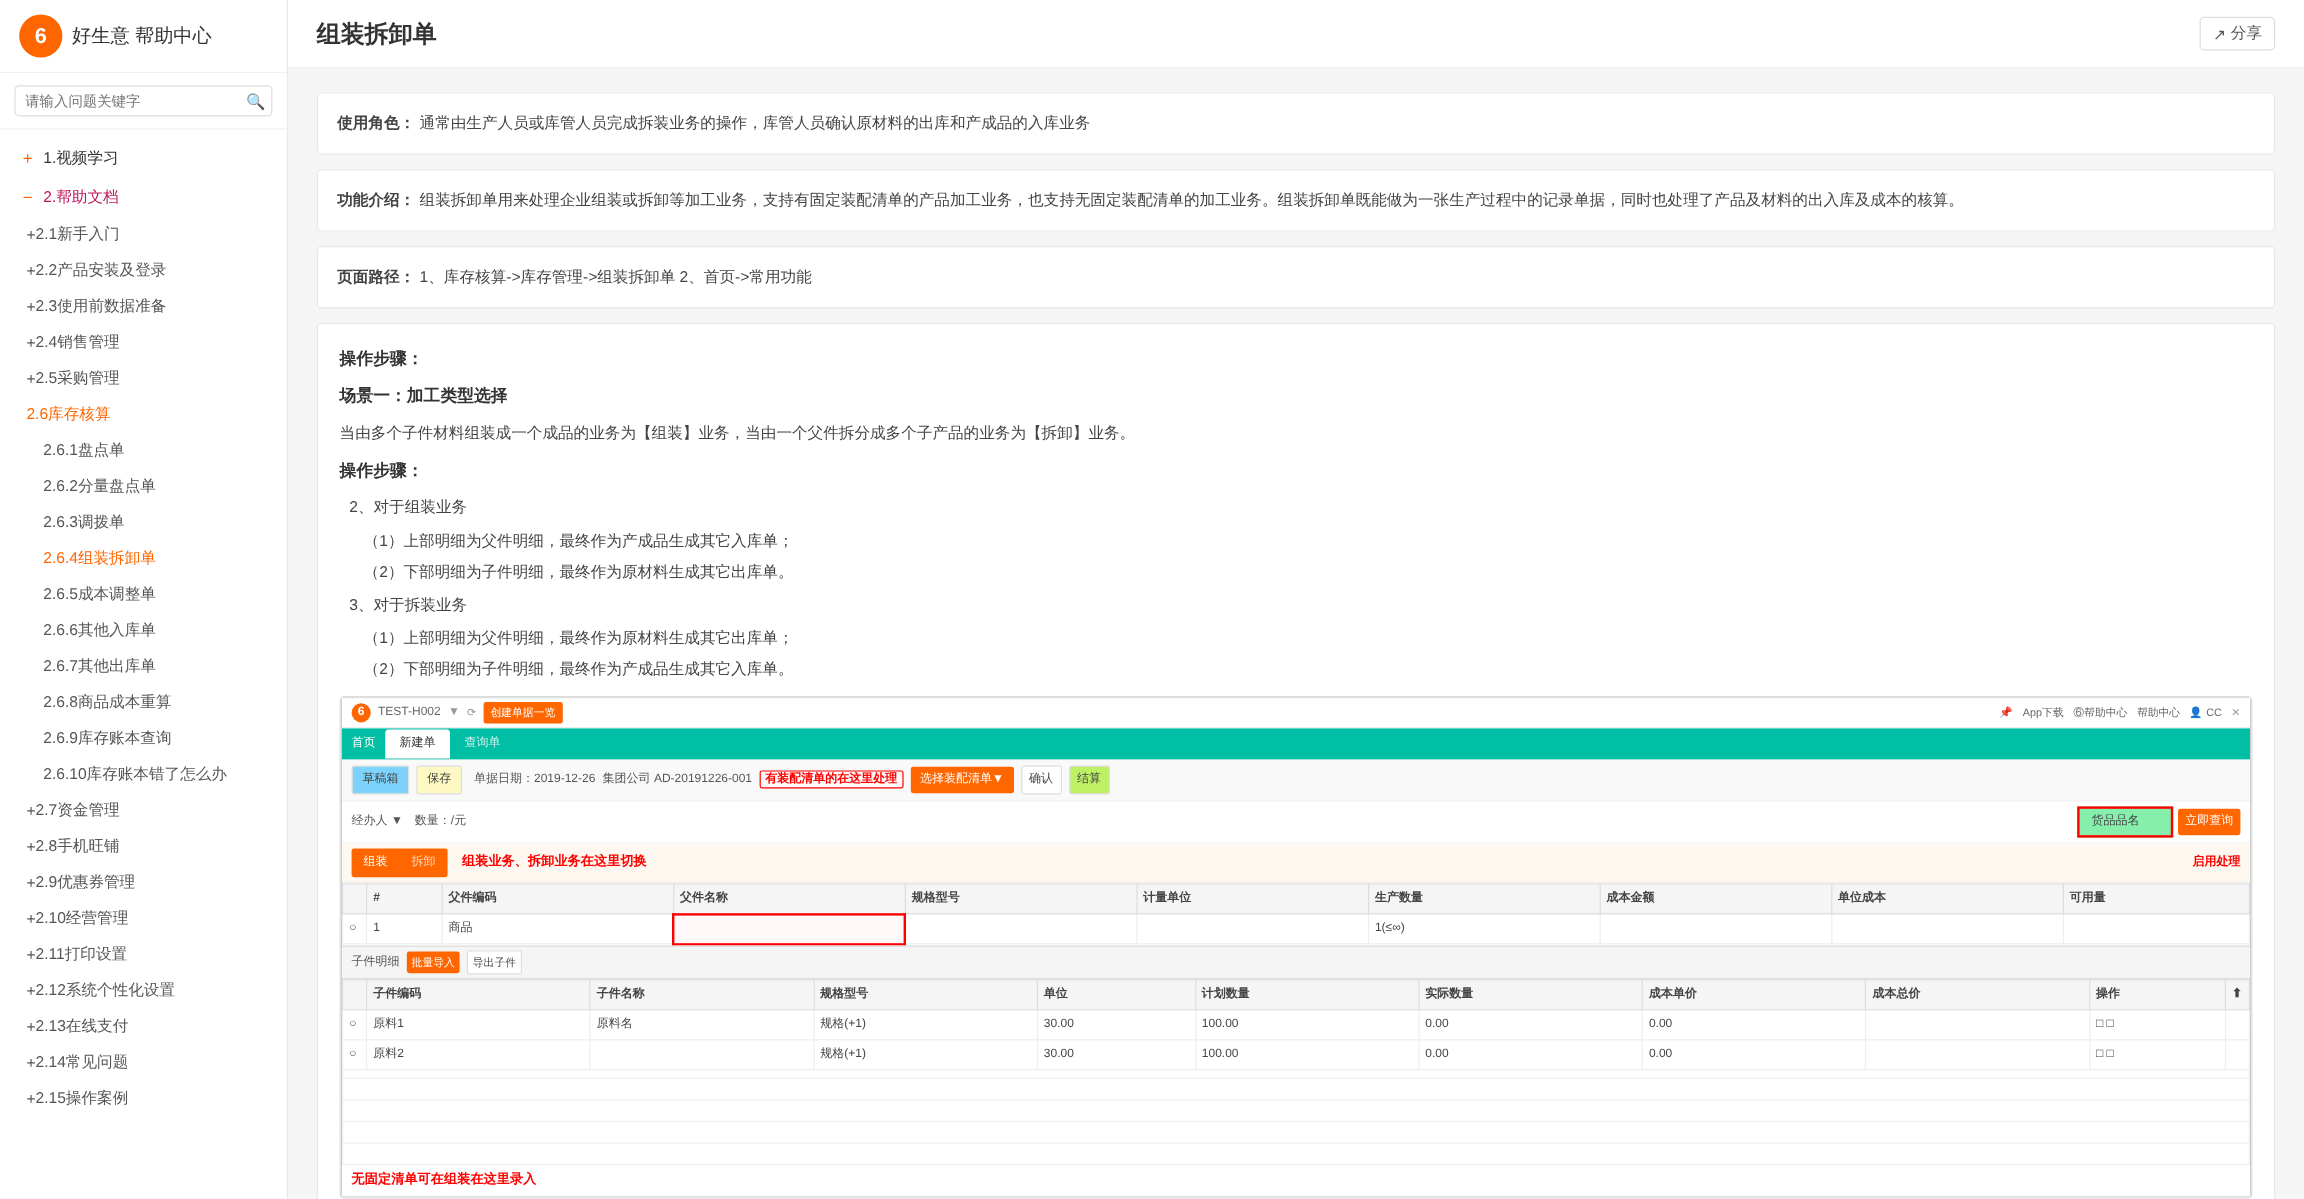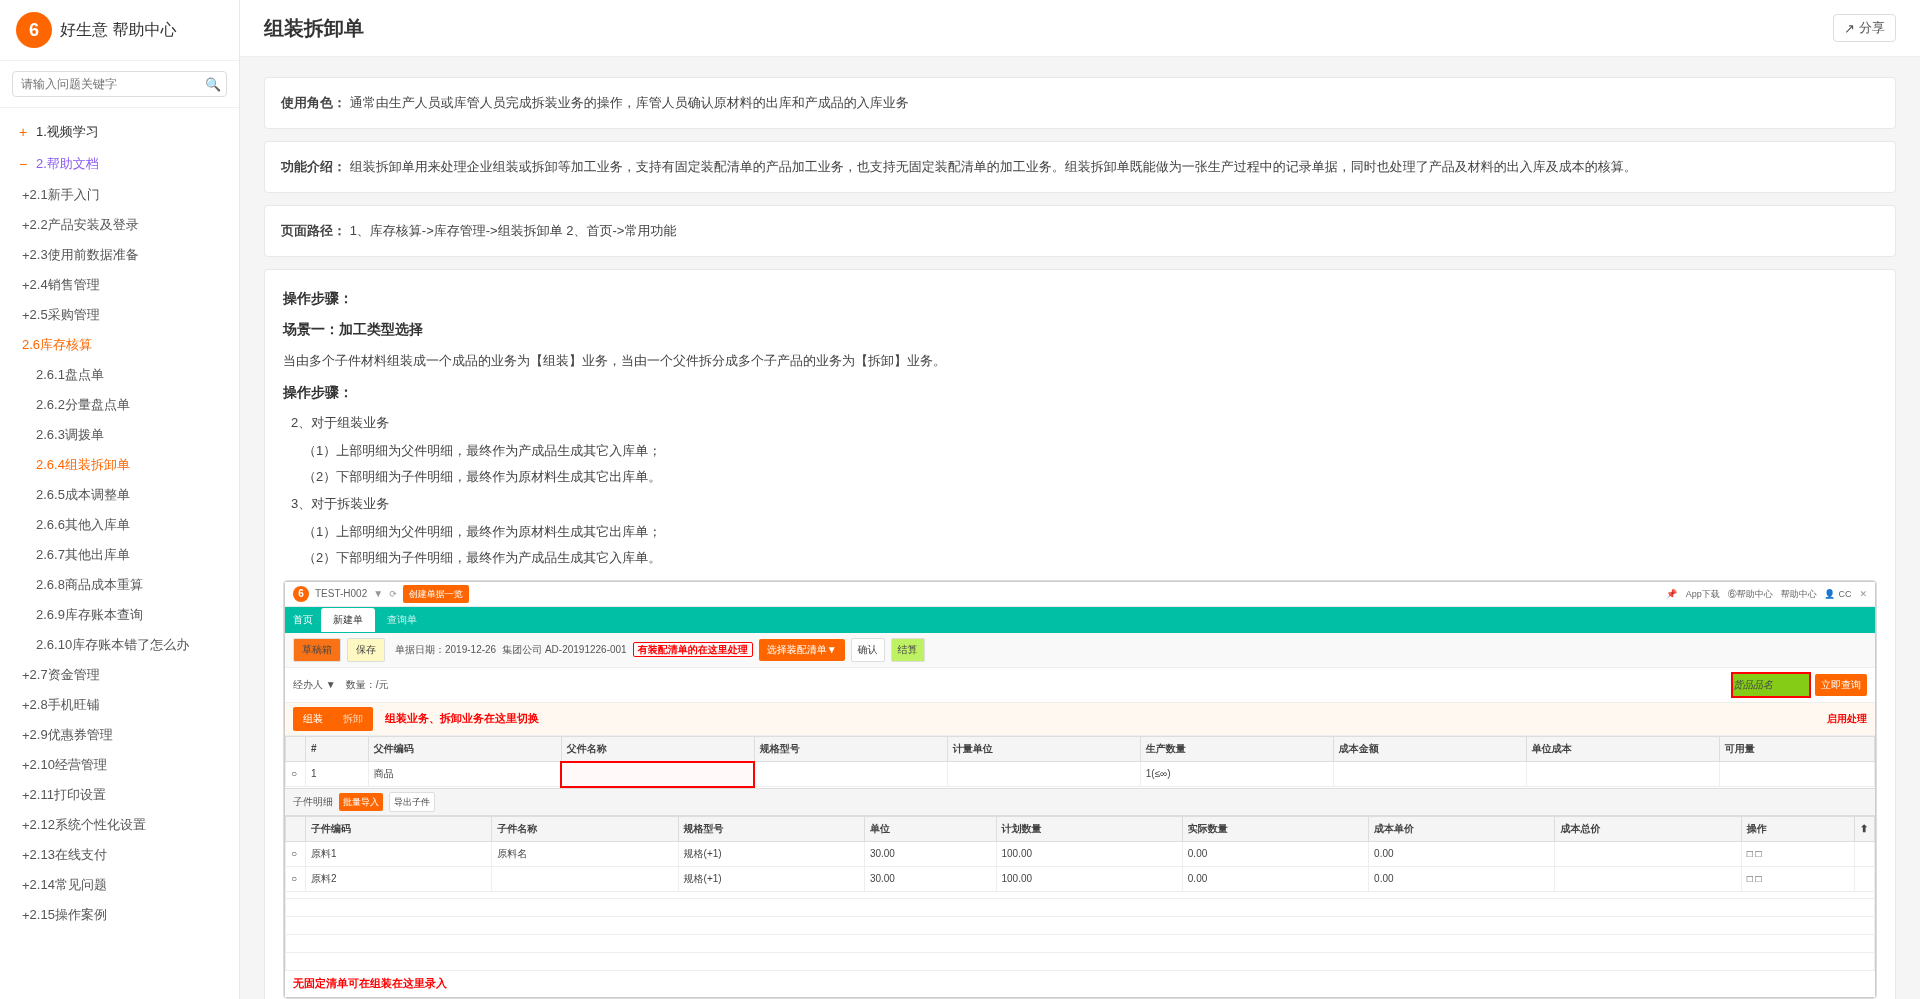--- a/index.html
+++ b/index.html
@@ -274,21 +274,21 @@
     <div class="nav-section">
       <div class="nav-section-title">
         <span class="plus-icon">+</span>
         <span>1.视频学习</span>
       </div>
     </div>
 
     <div class="nav-section">
       <div class="nav-section-title" style="color:#f60;">
         <span class="minus-icon" style="color:#f60;">−</span>
-        <span style="color:#8b5cf6;">2.帮助文档</span>
+        <span style="color:#be185d;">2.帮助文档</span>
       </div>
       <div class="nav-section-items">
 
         <div class="nav-sub-section">
           <span class="plus-icon">+</span>
           <span>2.1新手入门</span>
         </div>
 
         <div class="nav-sub-section">
           <span class="plus-icon">+</span>
@@ -457,38 +457,38 @@
 
           <div style="background:#00bfa5;display:flex;align-items:center;gap:0;padding:0 4px;">
             <div style="display:flex;align-items:center;gap:2px;padding:2px 0;">
               <span style="color:#fff;font-size:10px;padding:2px 4px;">首页</span>
             </div>
             <div style="background:#fff;color:#333;font-size:10px;padding:3px 12px;border-radius:3px 3px 0 0;margin-left:4px;">新建单</div>
             <div style="color:rgba(255,255,255,0.8);font-size:10px;padding:3px 12px;">查询单</div>
           </div>
 
           <div style="padding:5px 8px;background:#f9f9f9;border-bottom:1px solid #eee;display:flex;align-items:center;gap:6px;flex-wrap:wrap;">
-            <span style="border:1px solid #ddd;padding:2px 8px;border-radius:2px;font-size:10px;background:#f97316;">草稿箱</span>
+            <span style="border:1px solid #ddd;padding:2px 8px;border-radius:2px;font-size:10px;background:#7dd3fc;">草稿箱</span>
             <span style="border:1px solid #ddd;padding:2px 8px;border-radius:2px;font-size:10px;background:#fef9c3;">保存</span>
             <span style="font-size:10px;color:#555;margin-left:4px;">单据日期：2019-12-26</span>
             <span style="font-size:10px;color:#555;">集团公司 AD-20191226-001</span>
 
             <div style="position:relative;display:inline-block;">
               <span style="color:red;font-size:10px;font-weight:bold;border:1px solid red;padding:1px 4px;background:#fff9f9;border-radius:2px;">有装配清单的在这里处理</span>
             </div>
             <span style="background:#f60;color:#fff;font-size:10px;padding:2px 8px;border-radius:2px;">选择装配清单▼</span>
             <span style="border:1px solid #ddd;padding:2px 6px;font-size:10px;background:#fff;border-radius:2px;">确认</span>
             <span style="border:1px solid #ddd;padding:2px 6px;font-size:10px;background:#bef264;border-radius:2px;">结算</span>
           </div>
 
           <div style="padding:4px 8px;background:#fff;border-bottom:1px solid #eee;display:flex;align-items:center;gap:10px;">
             <span style="font-size:10px;color:#555;">经办人 ▼</span>
             <span style="font-size:10px;color:#555;">数量：/元</span>
             <div style="margin-left:auto;display:flex;align-items:center;gap:4px;">
-              <span style="border:2px solid red;padding:2px 0;font-size:10px;background:#84cc16;min-width:80px;display:inline-block;font-style:italic;">货品品名</span>
+              <span style="border:2px solid red;padding:2px 10px;font-size:10px;background:#86efac;min-width:80px;display:inline-block;">货品品名</span>
               <span style="background:#f60;color:#fff;font-size:10px;padding:2px 6px;border-radius:2px;">立即查询</span>
             </div>
           </div>
 
           <div style="padding:4px 8px;background:#fff8f0;border-bottom:1px solid #eee;display:flex;align-items:center;gap:6px;position:relative;">
             <div style="display:inline-flex;background:#f60;border-radius:2px;">
               <span style="color:#fff;padding:3px 10px;font-size:10px;border-radius:2px;">组装</span>
               <span style="color:rgba(255,255,255,0.7);padding:3px 10px;font-size:10px;">拆卸</span>
             </div>
             <span style="color:red;font-size:11px;font-weight:bold;margin-left:6px;">组装业务、拆卸业务在这里切换</span>

